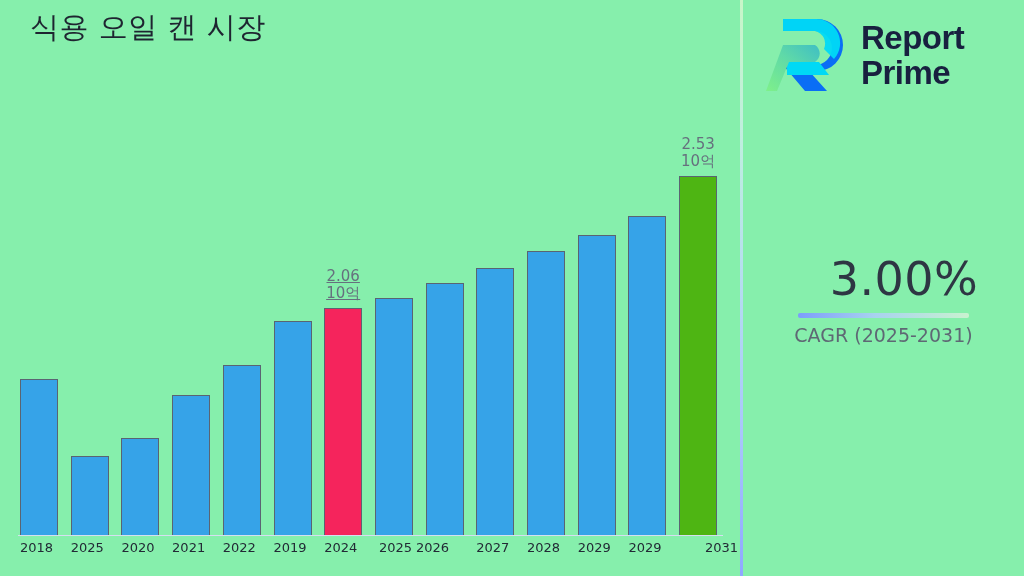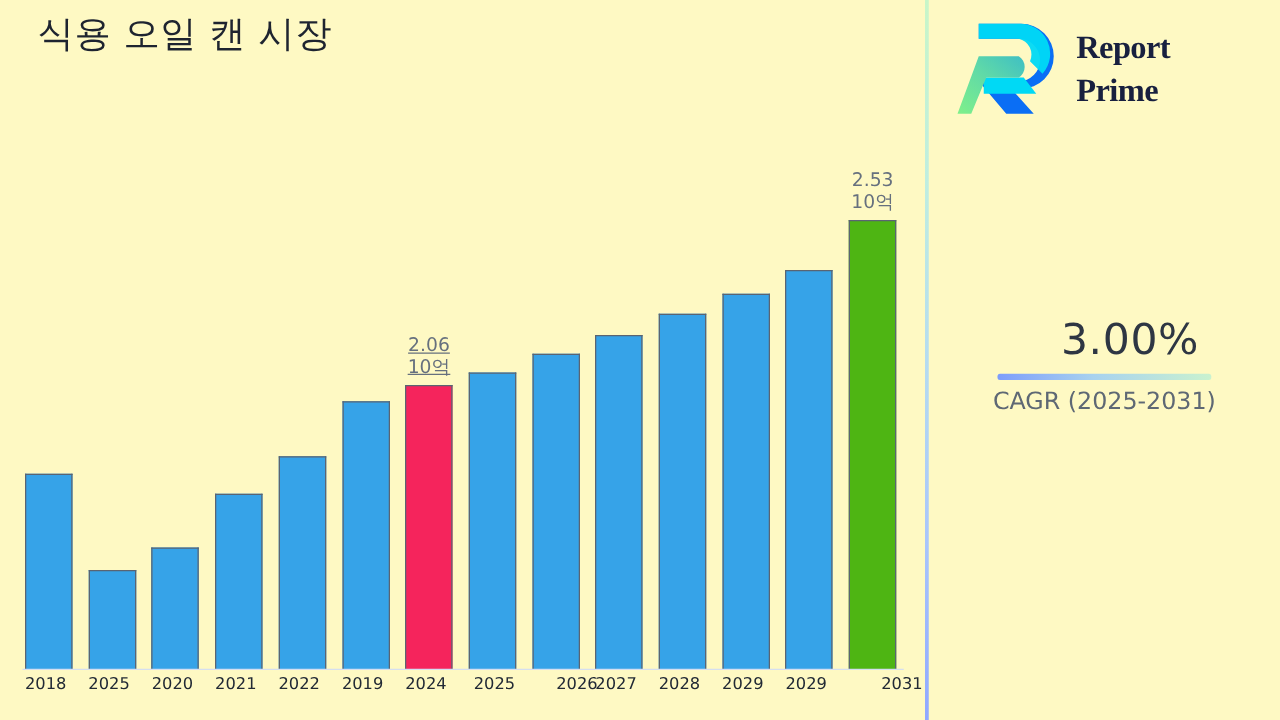--- a/index.html
+++ b/index.html
@@ -12,21 +12,21 @@
     background: #eaf1fb;
     font-family: "Liberation Sans", sans-serif;
     overflow: hidden;
     position: relative;
   }
 
   #canvas {
     position: relative;
     width: 1024px;
     height: 576px;
-    background: #fef9c3;
+    background: #86efac;
   }
 
   
   #chart-panel {
     position: absolute;
     left: 0;
     top: 0;
     width: 740px;
     height: 576px;
   }
@@ -135,37 +135,37 @@
   }
 
   #logo-mark {
     width: 86px;
     height: 80px;
     flex: 0 0 auto;
   }
 
   #logo-text {
     margin-left: 10px;
-    font-family: Liberation Serif, serif;
+    font-family: Liberation Sans, sans-serif;
     font-weight: bold;
-    font-size: 26px;
+    font-size: 33px;
     line-height: 35px;
     color: #18203f;
     letter-spacing: -0.5px;
   }
 
   #cagr-block {
     position: absolute;
     left: 0;
     top: 252px;
     width: 281px;
     text-align: center;
   }
   #cagr-value {
-    font-size: 34px;
+    font-size: 46px;
     color: #2e3643;
     font-family: "DejaVu Sans", "Liberation Sans", sans-serif;
     font-weight: 400;
     letter-spacing: 0.5px;
     padding-left: 41px;
   }
   #cagr-rule {
     margin: 7px auto 6px auto;
     width: 171px;
     height: 5px;
@@ -244,21 +244,21 @@
 
     <div id="x-tick-row">
         <div class="x-tick" style="left: 20px; width: 38px;">2018</div>
         <div class="x-tick" style="left: 70.7px; width: 38px;">2025</div>
         <div class="x-tick" style="left: 121.4px; width: 38px;">2020</div>
         <div class="x-tick" style="left: 172.1px; width: 38px;">2021</div>
         <div class="x-tick" style="left: 222.8px; width: 38px;">2022</div>
         <div class="x-tick" style="left: 273.5px; width: 38px;">2019</div>
         <div class="x-tick" style="left: 324.2px; width: 38px;">2024</div>
         <div class="x-tick" style="left: 379px; width: 38px;">2025</div>
-        <div class="x-tick" style="left: 445px; width: 38px;">2026</div>
+        <div class="x-tick" style="left: 416px; width: 38px;">2026</div>
         <div class="x-tick" style="left: 476.3px; width: 38px;">2027</div>
         <div class="x-tick" style="left: 527px; width: 38px;">2028</div>
         <div class="x-tick" style="left: 577.7px; width: 38px;">2029</div>
         <div class="x-tick" style="left: 628.4px; width: 38px;">2029</div>
         <div class="x-tick" style="left: 705px; width: 38px;">2031</div>
       </div>
   </div>
 
   <div id="divider"></div>
 

